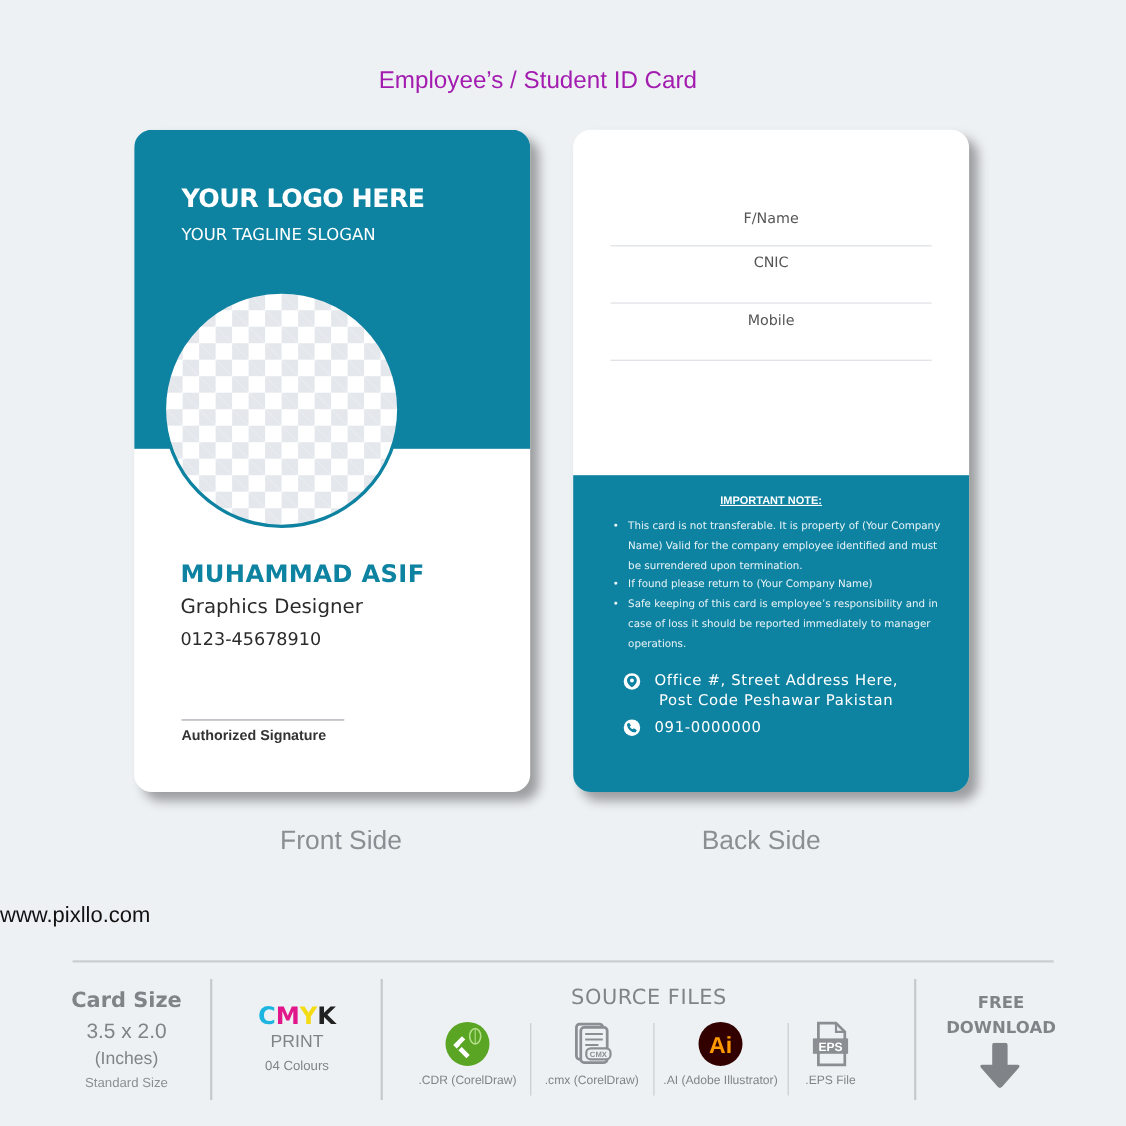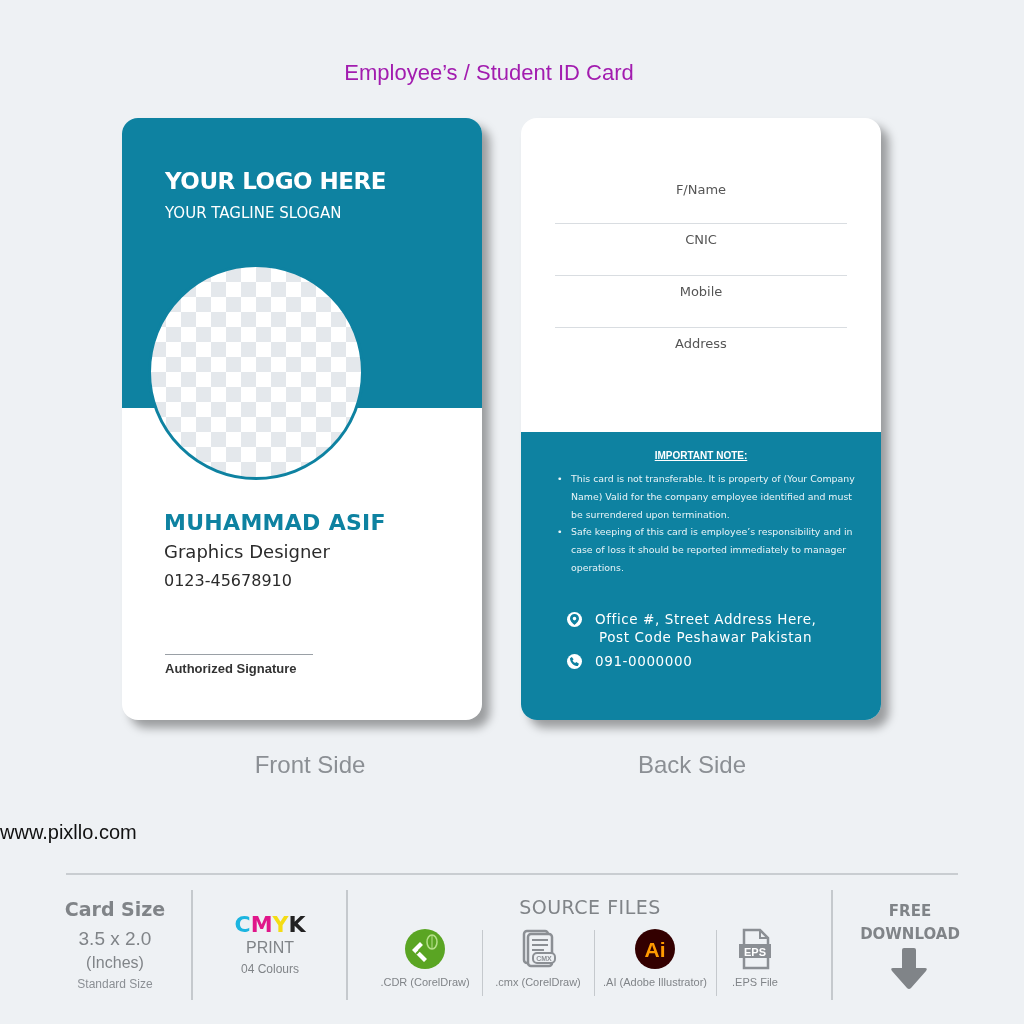--- a/index.html
+++ b/index.html
@@ -173,32 +173,32 @@
   <div class="tagline">YOUR TAGLINE SLOGAN</div>
   <div class="photo"></div>
   <div class="emp-name">MUHAMMAD ASIF</div>
   <div class="emp-role">Graphics Designer</div>
   <div class="emp-phone">0123-45678910</div>
   <div class="sig-line"></div>
   <div class="sig-label">Authorized Signature</div>
 </div>
 
 <div class="abs card back">
-  <div class="field" style="top:64px">F/Name</div>
+  <div class="field" style="top:74px">F/Name</div>
   <div class="divider" style="top:105px"></div>
   <div class="field" style="top:114px">CNIC</div>
   <div class="divider" style="top:157px"></div>
   <div class="field" style="top:166px">Mobile</div>
   <div class="divider" style="top:209px"></div>
-  <div class="field" style="top:218px">Address</div>
 
   <div class="bottom-band">
     <div class="note-title">IMPORTANT NOTE:</div>
     <ul class="note-list">
       <li>This card is not transferable. It is property of (Your Company Name) Valid for the company employee identified and must be surrendered upon termination.</li>
+      <li>If found please return to (Your Company Name)</li>
       <li>Safe keeping of this card is employee’s responsibility and in case of loss it should be reported immediately to manager operations.</li>
     </ul>
     <div class="contact-row" style="top:178px">
       <span class="contact-icon">
         <svg width="9" height="11" viewBox="0 0 10 12">
             <path d="M5 0C2.2 0 0 2.2 0 5c0 3.5 5 7 5 7s5-3.5 5-7c0-2.8-2.2-5-5-5zm0 7a2 2 0 110-4 2 2 0 010 4z" fill="#0e82a1"></path>
           </svg>
       </span>
       <span class="contact-text">
         <span>Office #, Street Address Here,</span><br>

